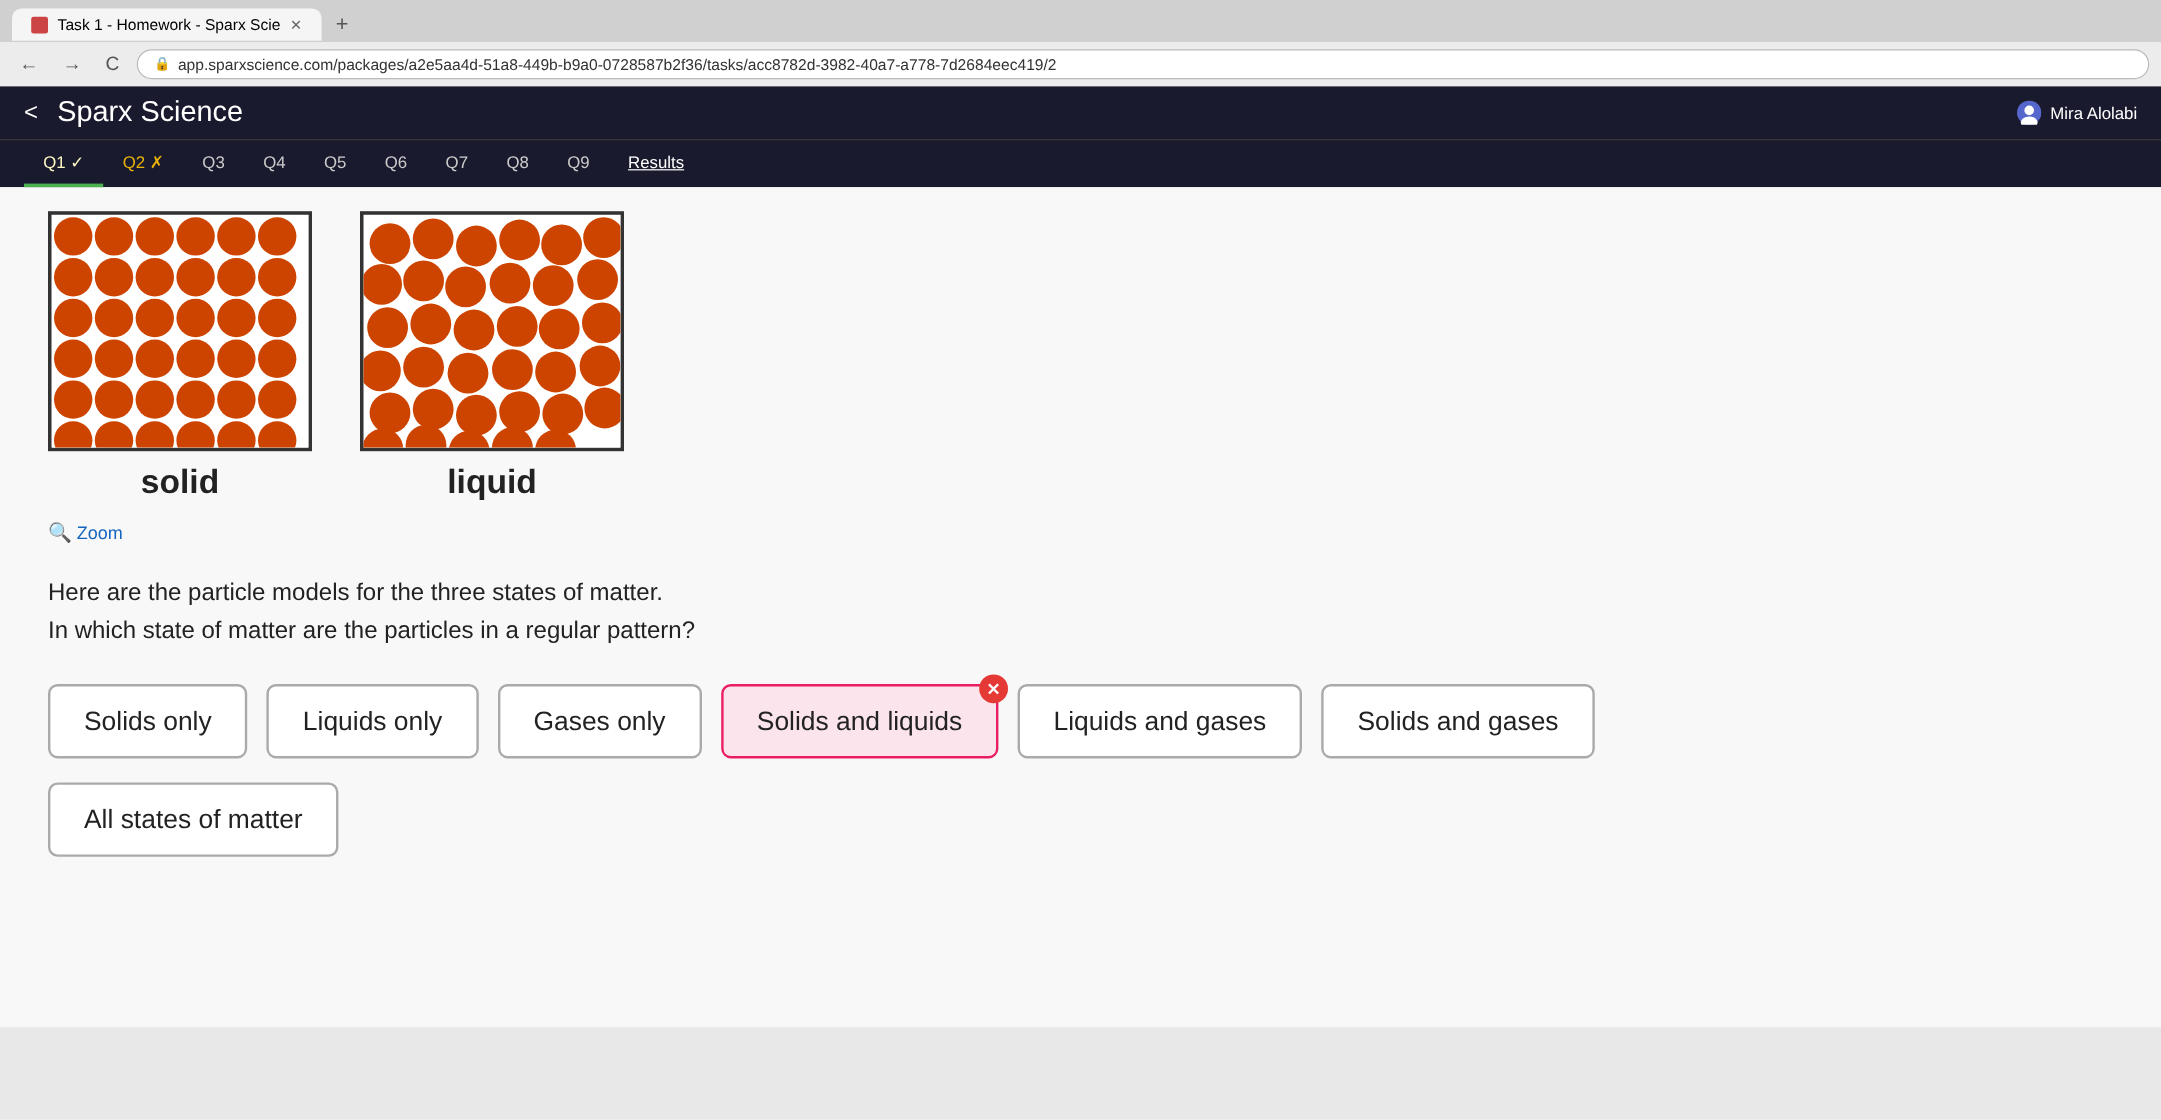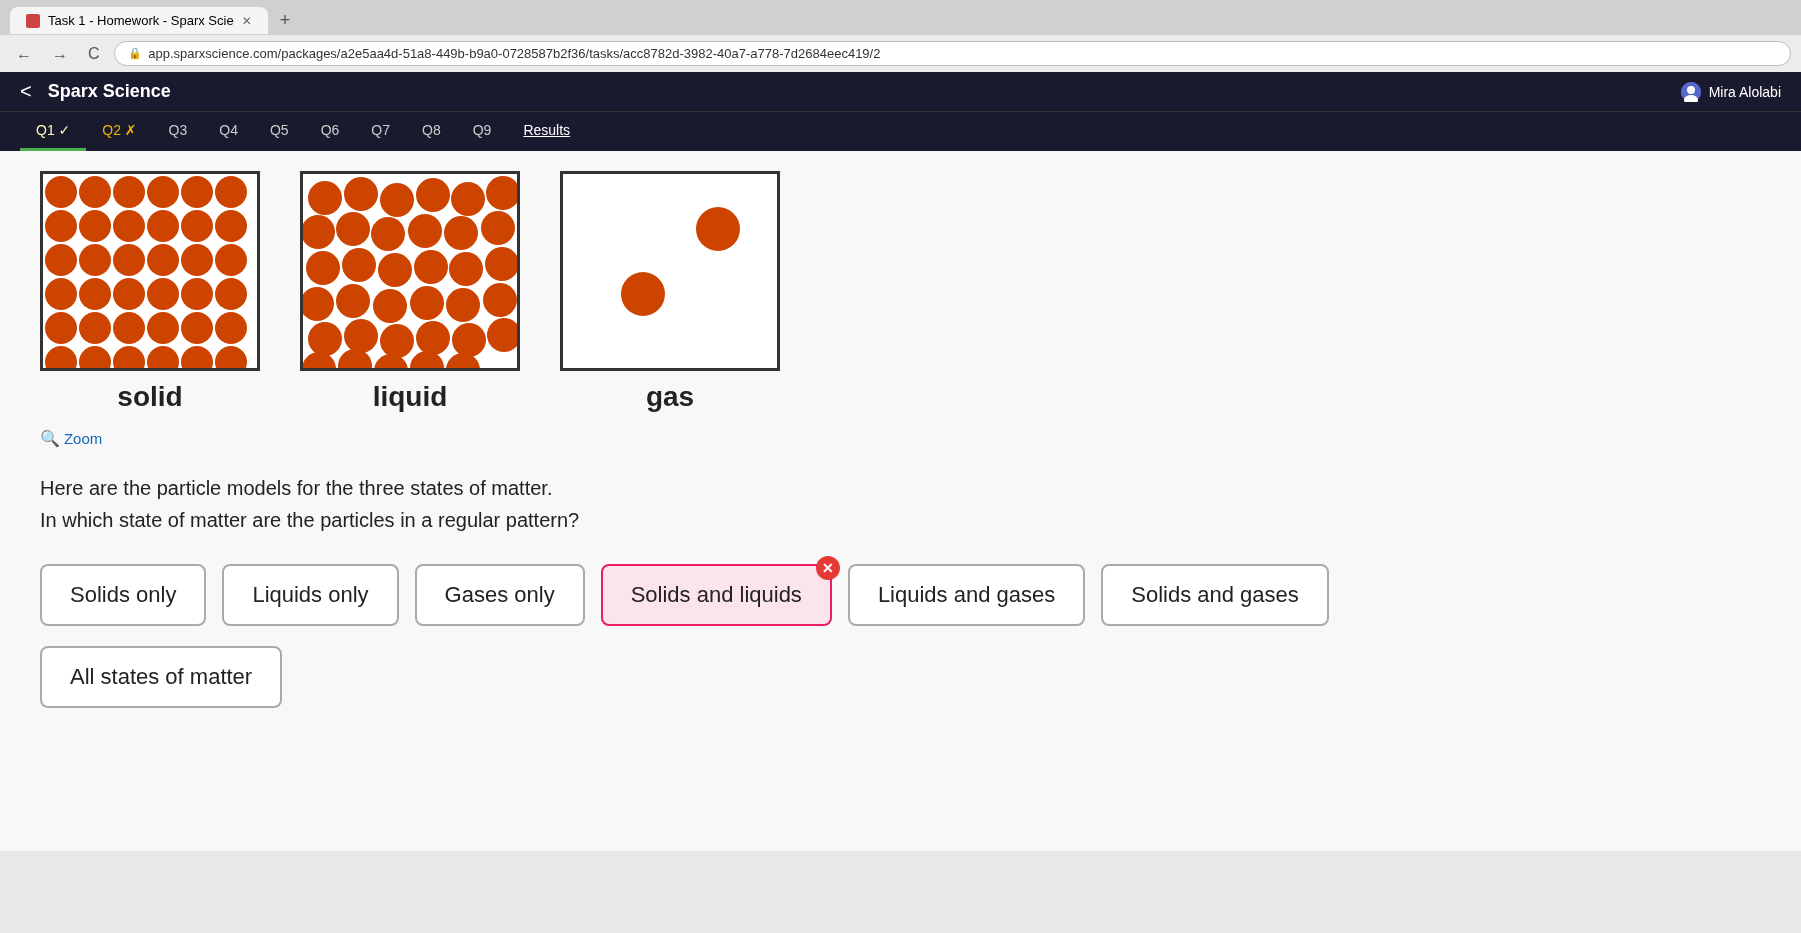--- a/index.html
+++ b/index.html
@@ -14,21 +14,21 @@
     .add-tab { background: transparent; border: none; font-size: 18px; color: #555; padding: 4px 8px; cursor: pointer; }
     
     .address-bar-row { background: #ececec; padding: 6px 10px; display: flex; align-items: center; gap: 8px; }
     .nav-btn { background: none; border: none; font-size: 16px; color: #555; cursor: pointer; padding: 2px 6px; border-radius: 4px; }
     .address-bar { flex: 1; background: white; border: 1px solid #bbb; border-radius: 20px; padding: 4px 14px; font-size: 13px; color: #333; display: flex; align-items: center; gap: 6px; }
     .address-bar .lock-icon { color: #555; font-size: 11px; }
 
     
     .sparx-header-top { background: #1a1a2e; padding: 8px 20px; display: flex; align-items: center; gap: 16px; }
     .sparx-back-btn { color: white; font-size: 20px; cursor: pointer; background: none; border: none; }
-    .sparx-title { color: white; font-size: 18px; font-weight: bold; }
+    .sparx-title { color: white; font-size: 24px; font-weight: normal; }
     .sparx-user { margin-left: auto; color: white; font-size: 14px; display: flex; align-items: center; gap: 8px; }
     .sparx-user-icon { width: 20px; height: 20px; background: #6666cc; border-radius: 50%; }
 
     .sparx-nav { background: #1a1a2e; border-top: 1px solid #333; display: flex; align-items: center; padding: 0 20px; }
     .sparx-nav-item { color: #ccc; padding: 10px 16px; font-size: 14px; cursor: pointer; border-bottom: 3px solid transparent; }
     .sparx-nav-item.active { color: #fef9c3; border-bottom: 3px solid #4caf50; }
     .sparx-nav-item.wrong { color: #eab308; }
     .sparx-nav-item.results { color: white; text-decoration: underline; }
 
     
@@ -204,29 +204,20 @@
           <circle cx="201" cy="161" r="17" fill="#cc4400"></circle>
         <circle cx="16" cy="195" r="17" fill="#cc4400"></circle>
           <circle cx="52" cy="192" r="17" fill="#cc4400"></circle>
           <circle cx="88" cy="197" r="17" fill="#cc4400"></circle>
           <circle cx="124" cy="194" r="17" fill="#cc4400"></circle>
           <circle cx="160" cy="196" r="17" fill="#cc4400"></circle>
       </svg>
       <span class="particle-diagram-label">liquid</span>
     </div>
 
-    <div class="particle-diagram">
-      <svg width="220" height="200" class="diagram-svg">
-        <rect width="220" height="200" fill="white"></rect>
-
-        <circle cx="155" cy="55" r="22" fill="#cc4400"></circle>
-        <circle cx="80" cy="120" r="22" fill="#cc4400"></circle>
-      </svg>
-      <span class="particle-diagram-label">gas</span>
-    </div>
   </div>
 
   <div class="zoom-link">
     <span class="zoom-icon">🔍</span>
     <span>Zoom</span>
   </div>
 
   <div class="question-text">
     <div>Here are the particle models for the three states of matter.</div>
     <div>In which state of matter are the particles in a regular pattern?</div>

